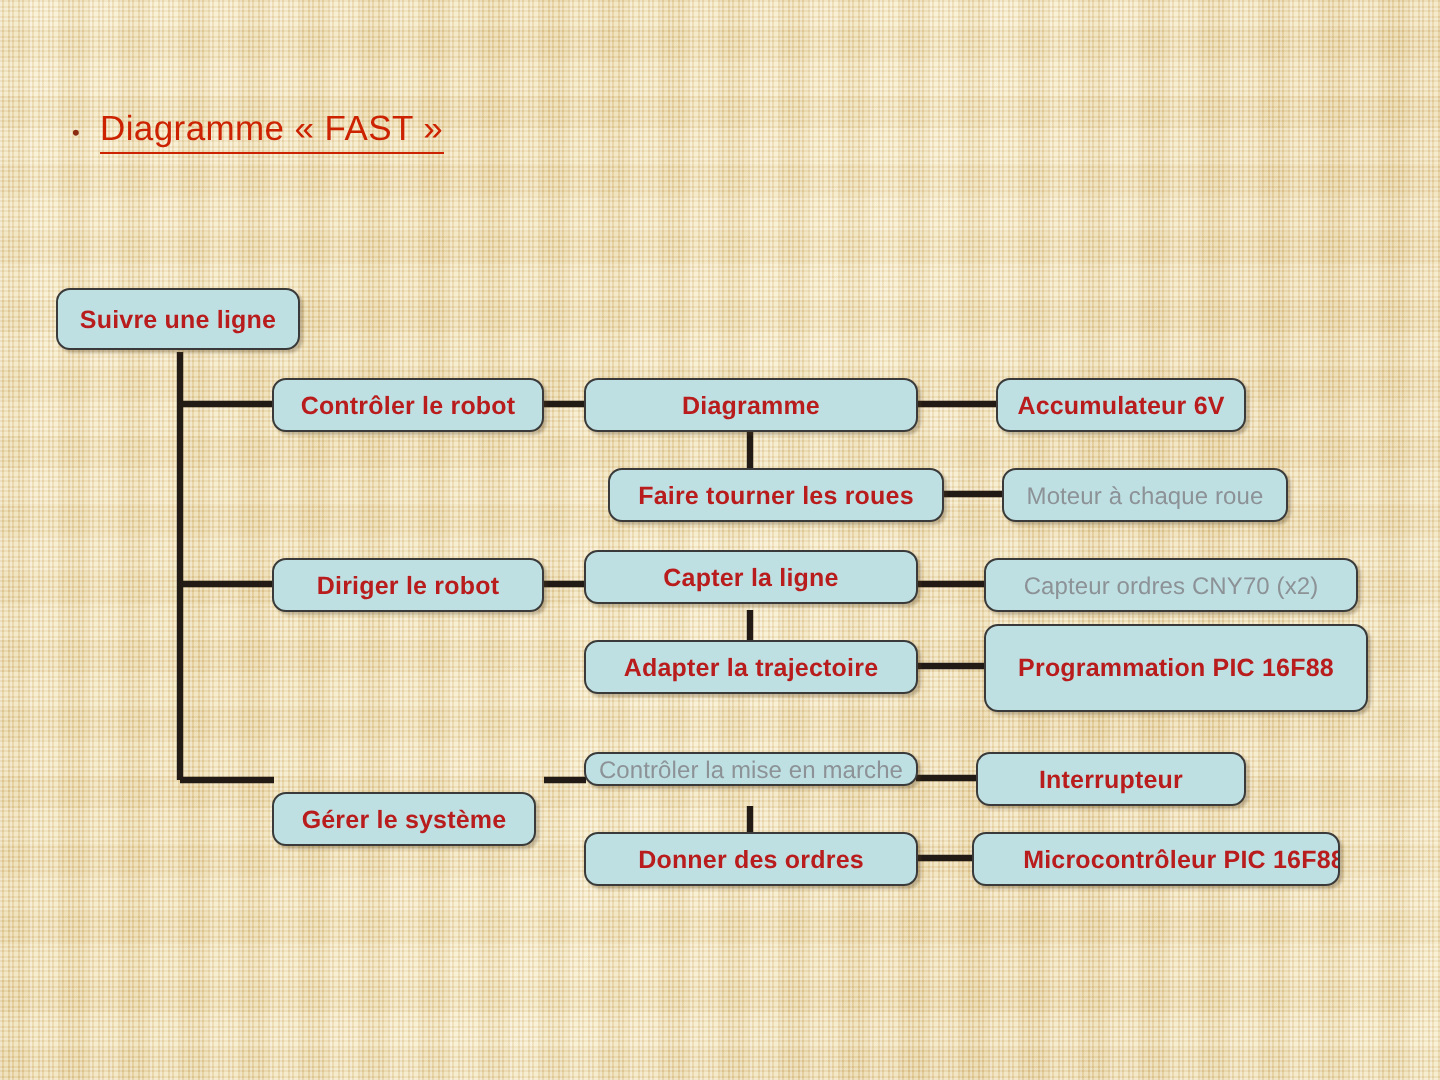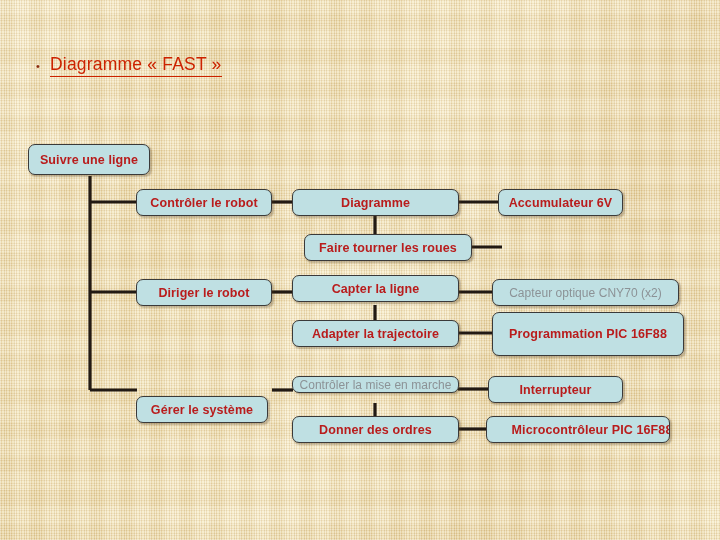--- a/index.html
+++ b/index.html
@@ -161,19 +161,20 @@
     <div class="node strong" style="left:136px; top:396px; width:132px; height:27px;">Gérer le système</div>
 
     <div class="node strong" style="left:292px; top:189px; width:167px; height:27px;">Diagramme</div>
     <div class="node strong" style="left:292px; top:234px; width:168px; height:27px;margin-left:12px;">Faire tourner les roues</div>
     <div class="node strong" style="left:292px; top:275px; width:167px; height:27px;">Capter la ligne</div>
     <div class="node strong" style="left:292px; top:320px; width:167px; height:27px;">Adapter la trajectoire</div>
     <div class="node faint" style="left:292px; top:376px; width:167px; height:17px;">Contrôler la mise en marche</div>
     <div class="node strong" style="left:292px; top:416px; width:167px; height:27px;">Donner des ordres</div>
 
     <div class="node strong" style="left:498px; top:189px; width:125px; height:27px;">Accumulateur 6V</div>
-    <div class="node faint" style="left:492px; top:279px; width:187px; height:27px;">Capteur optique CNY70 (x2)</div>
+    <div class="node faint" style="left:501px; top:234px; width:143px; height:27px;">Moteur à chaque roue</div>
+    <div class="node faint" style="left:492px; top:279px; width:187px; height:27px;">Capteur ordres CNY70 (x2)</div>
     <div class="node strong" style="left:492px; top:312px; width:192px; height:44px;">Programmation PIC 16F88</div>
     <div class="node strong" style="left:488px; top:376px; width:135px; height:27px;">Interrupteur</div>
     <div class="node strong" style="left:486px; top:416px; width:184px; height:27px;padding-left:28px;">Microcontrôleur PIC 16F88</div>
 
   </div>
 </div>
 
 </body></html>

